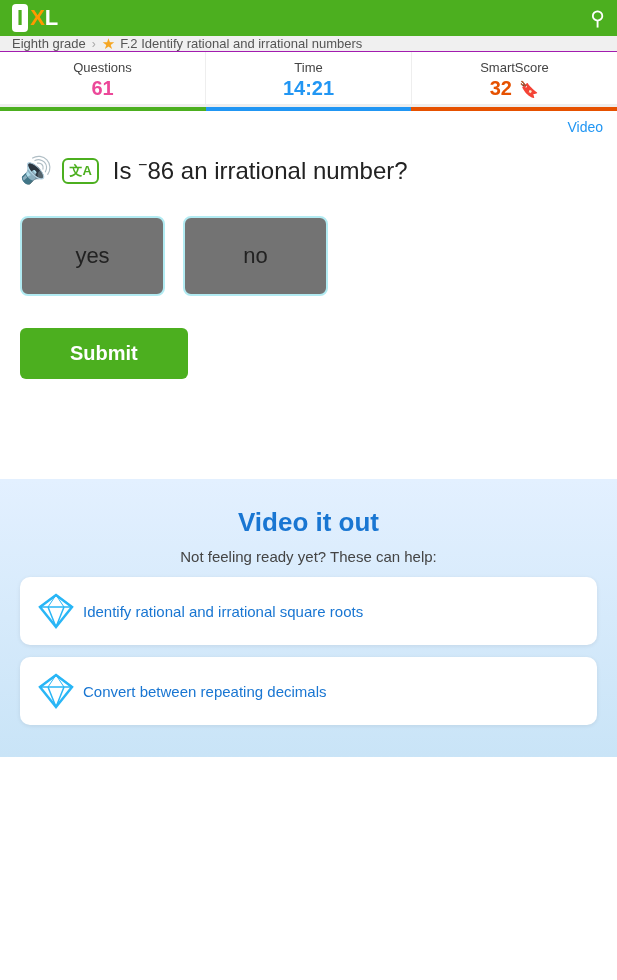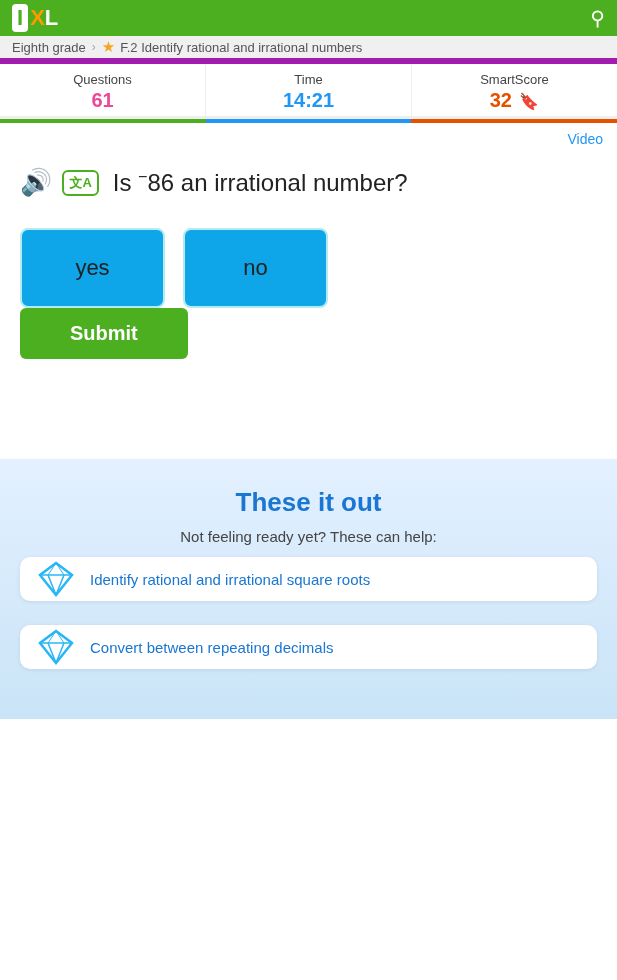--- a/index.html
+++ b/index.html
@@ -43,24 +43,24 @@
       color: #fff;
       font-size: 20px;
     }
 
     
     .breadcrumb {
       background: #f0f0f0;
       display: flex;
       align-items: center;
       padding: 0 12px;
-      height: 28px;
+      height: 16px;
       font-size: 13px;
       color: #555;
-      border-bottom: 6px solid #a21caf;
+      border-bottom: 1px solid #a21caf;
       overflow: hidden;
       white-space: nowrap;
     }
     .breadcrumb-grade {
       color: #555;
     }
     .breadcrumb-chevron {
       margin: 0 6px;
       color: #aaa;
       font-size: 12px;
@@ -148,35 +148,36 @@
     }
 
     
     .answer-options {
       display: flex;
       gap: 18px;
       margin-top: 30px;
     }
     .answer-btn {
       border: 2px solid #b2ebf2;
-      background: #0ea5e9;
+      background: #737373;
       border-radius: 8px;
       width: 145px;
       height: 80px;
       font-size: 22px;
       color: #222;
       cursor: pointer;
       display: flex;
       align-items: center;
       justify-content: center;
       transition: background 0.15s;
     }
 
     
     .submit-btn {
+      margin-top: 32px;
       background: #4caf1f;
       color: #fff;
       border: none;
       border-radius: 6px;
       font-size: 20px;
       font-weight: 600;
       padding: 14px 50px;
       cursor: pointer;
       display: block;
     }
@@ -199,25 +200,25 @@
       text-align: center;
       font-size: 15px;
       color: #444;
       margin-bottom: 12px;
     }
 
     
     .resource-card {
       background: #fff;
       border-radius: 10px;
-      padding: 2px 16px;
-      display: flex;
-      align-items: center;
-      gap: 14px;
-      margin-bottom: 24px;
+      padding: 14px 16px;
+      display: flex;
+      align-items: center;
+      gap: 7px;
+      margin-bottom: 12px;
       box-shadow: 0 1px 4px rgba(0,0,0,0.08);
     }
     .diamond-icon {
       width: 40px;
       height: 40px;
       flex-shrink: 0;
     }
     .resource-link {
       font-size: 15px;
       color: #1976d2;
@@ -293,21 +294,21 @@
 
   <div class="answer-options">
     <button class="answer-btn">yes</button>
     <button class="answer-btn">no</button>
   </div>
 
   <button class="submit-btn">Submit</button>
 </div>
 
 <div class="work-it-out">
-  <div class="work-it-out-title">These it out</div>
+  <div class="work-it-out-title">Video it out</div>
   <div class="work-it-out-subtitle">Not feeling ready yet? These can help:</div>
 
   <div class="resource-card">
     <svg class="diamond-icon" viewBox="0 0 40 40" xmlns="http://www.w3.org/2000/svg">
       <polygon points="20,4 36,16 20,36 4,16" fill="none" stroke="#29b6f6" stroke-width="2.5"></polygon>
       <line x1="4" y1="16" x2="36" y2="16" stroke="#29b6f6" stroke-width="1.5"></line>
       <line x1="20" y1="4" x2="4" y2="16" stroke="#29b6f6" stroke-width="1.5"></line>
       <line x1="20" y1="4" x2="36" y2="16" stroke="#29b6f6" stroke-width="1.5"></line>
       <line x1="12" y1="16" x2="20" y2="36" stroke="#29b6f6" stroke-width="1.5"></line>
       <line x1="28" y1="16" x2="20" y2="36" stroke="#29b6f6" stroke-width="1.5"></line>

